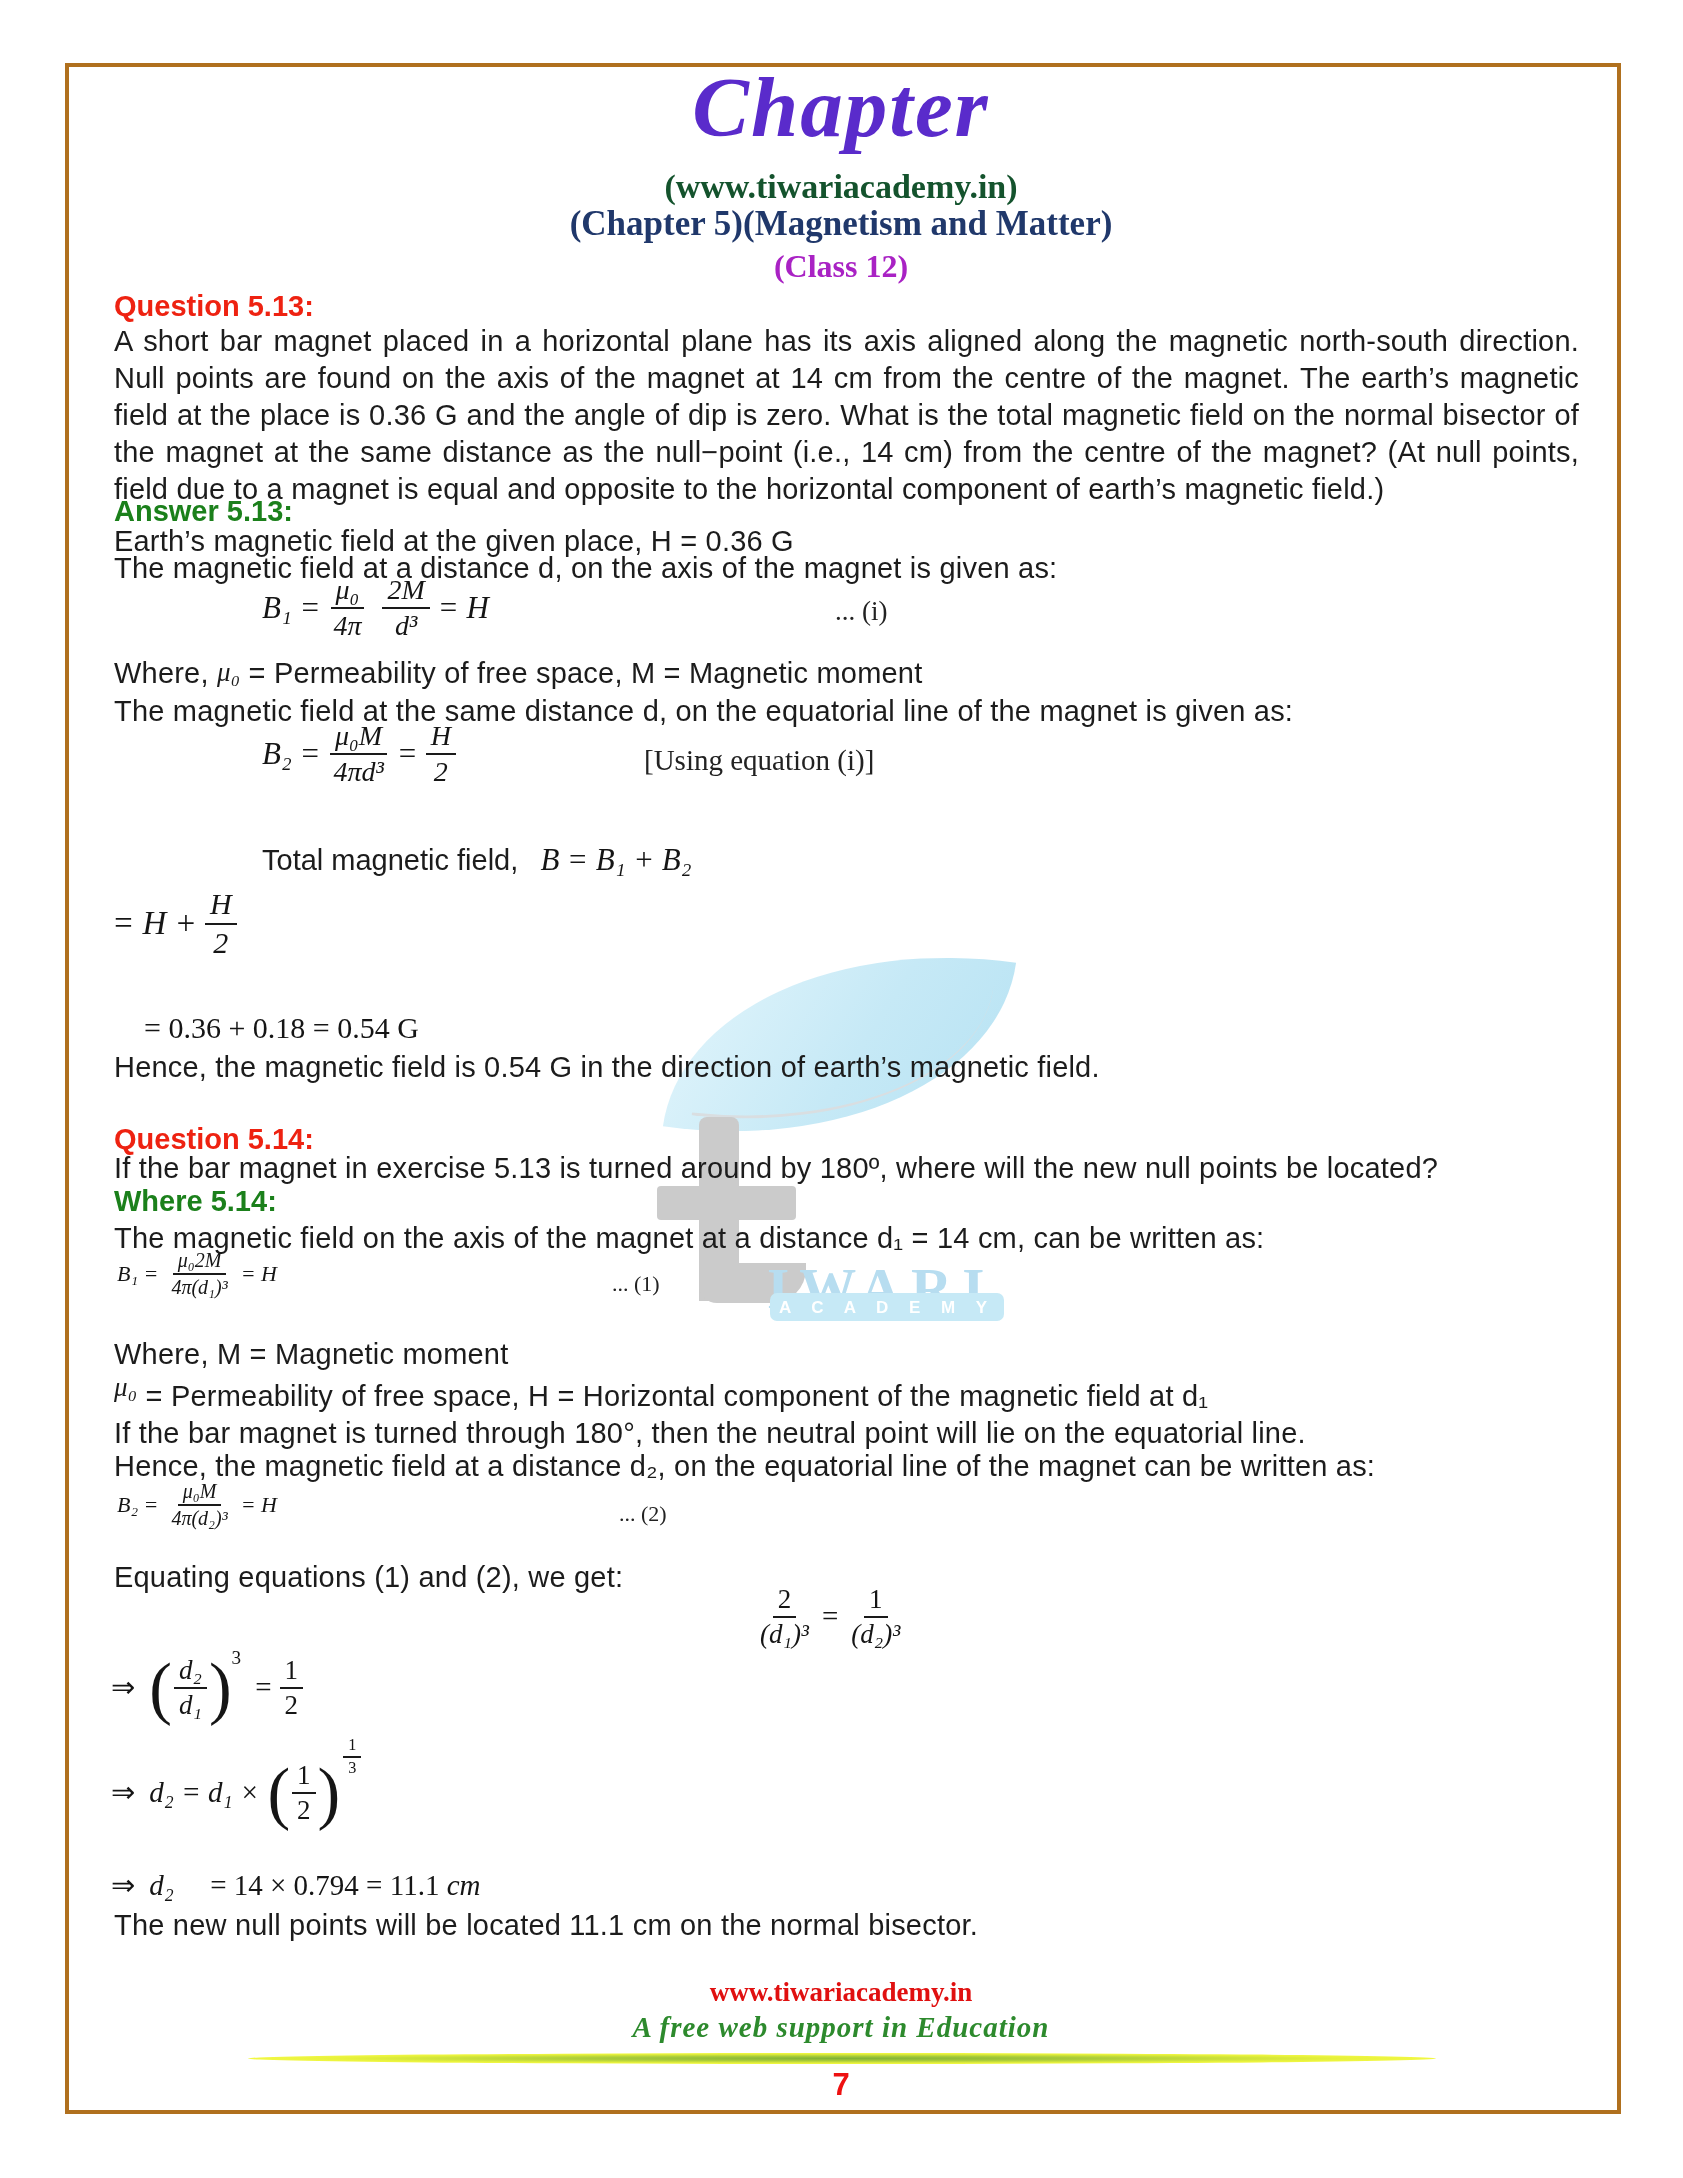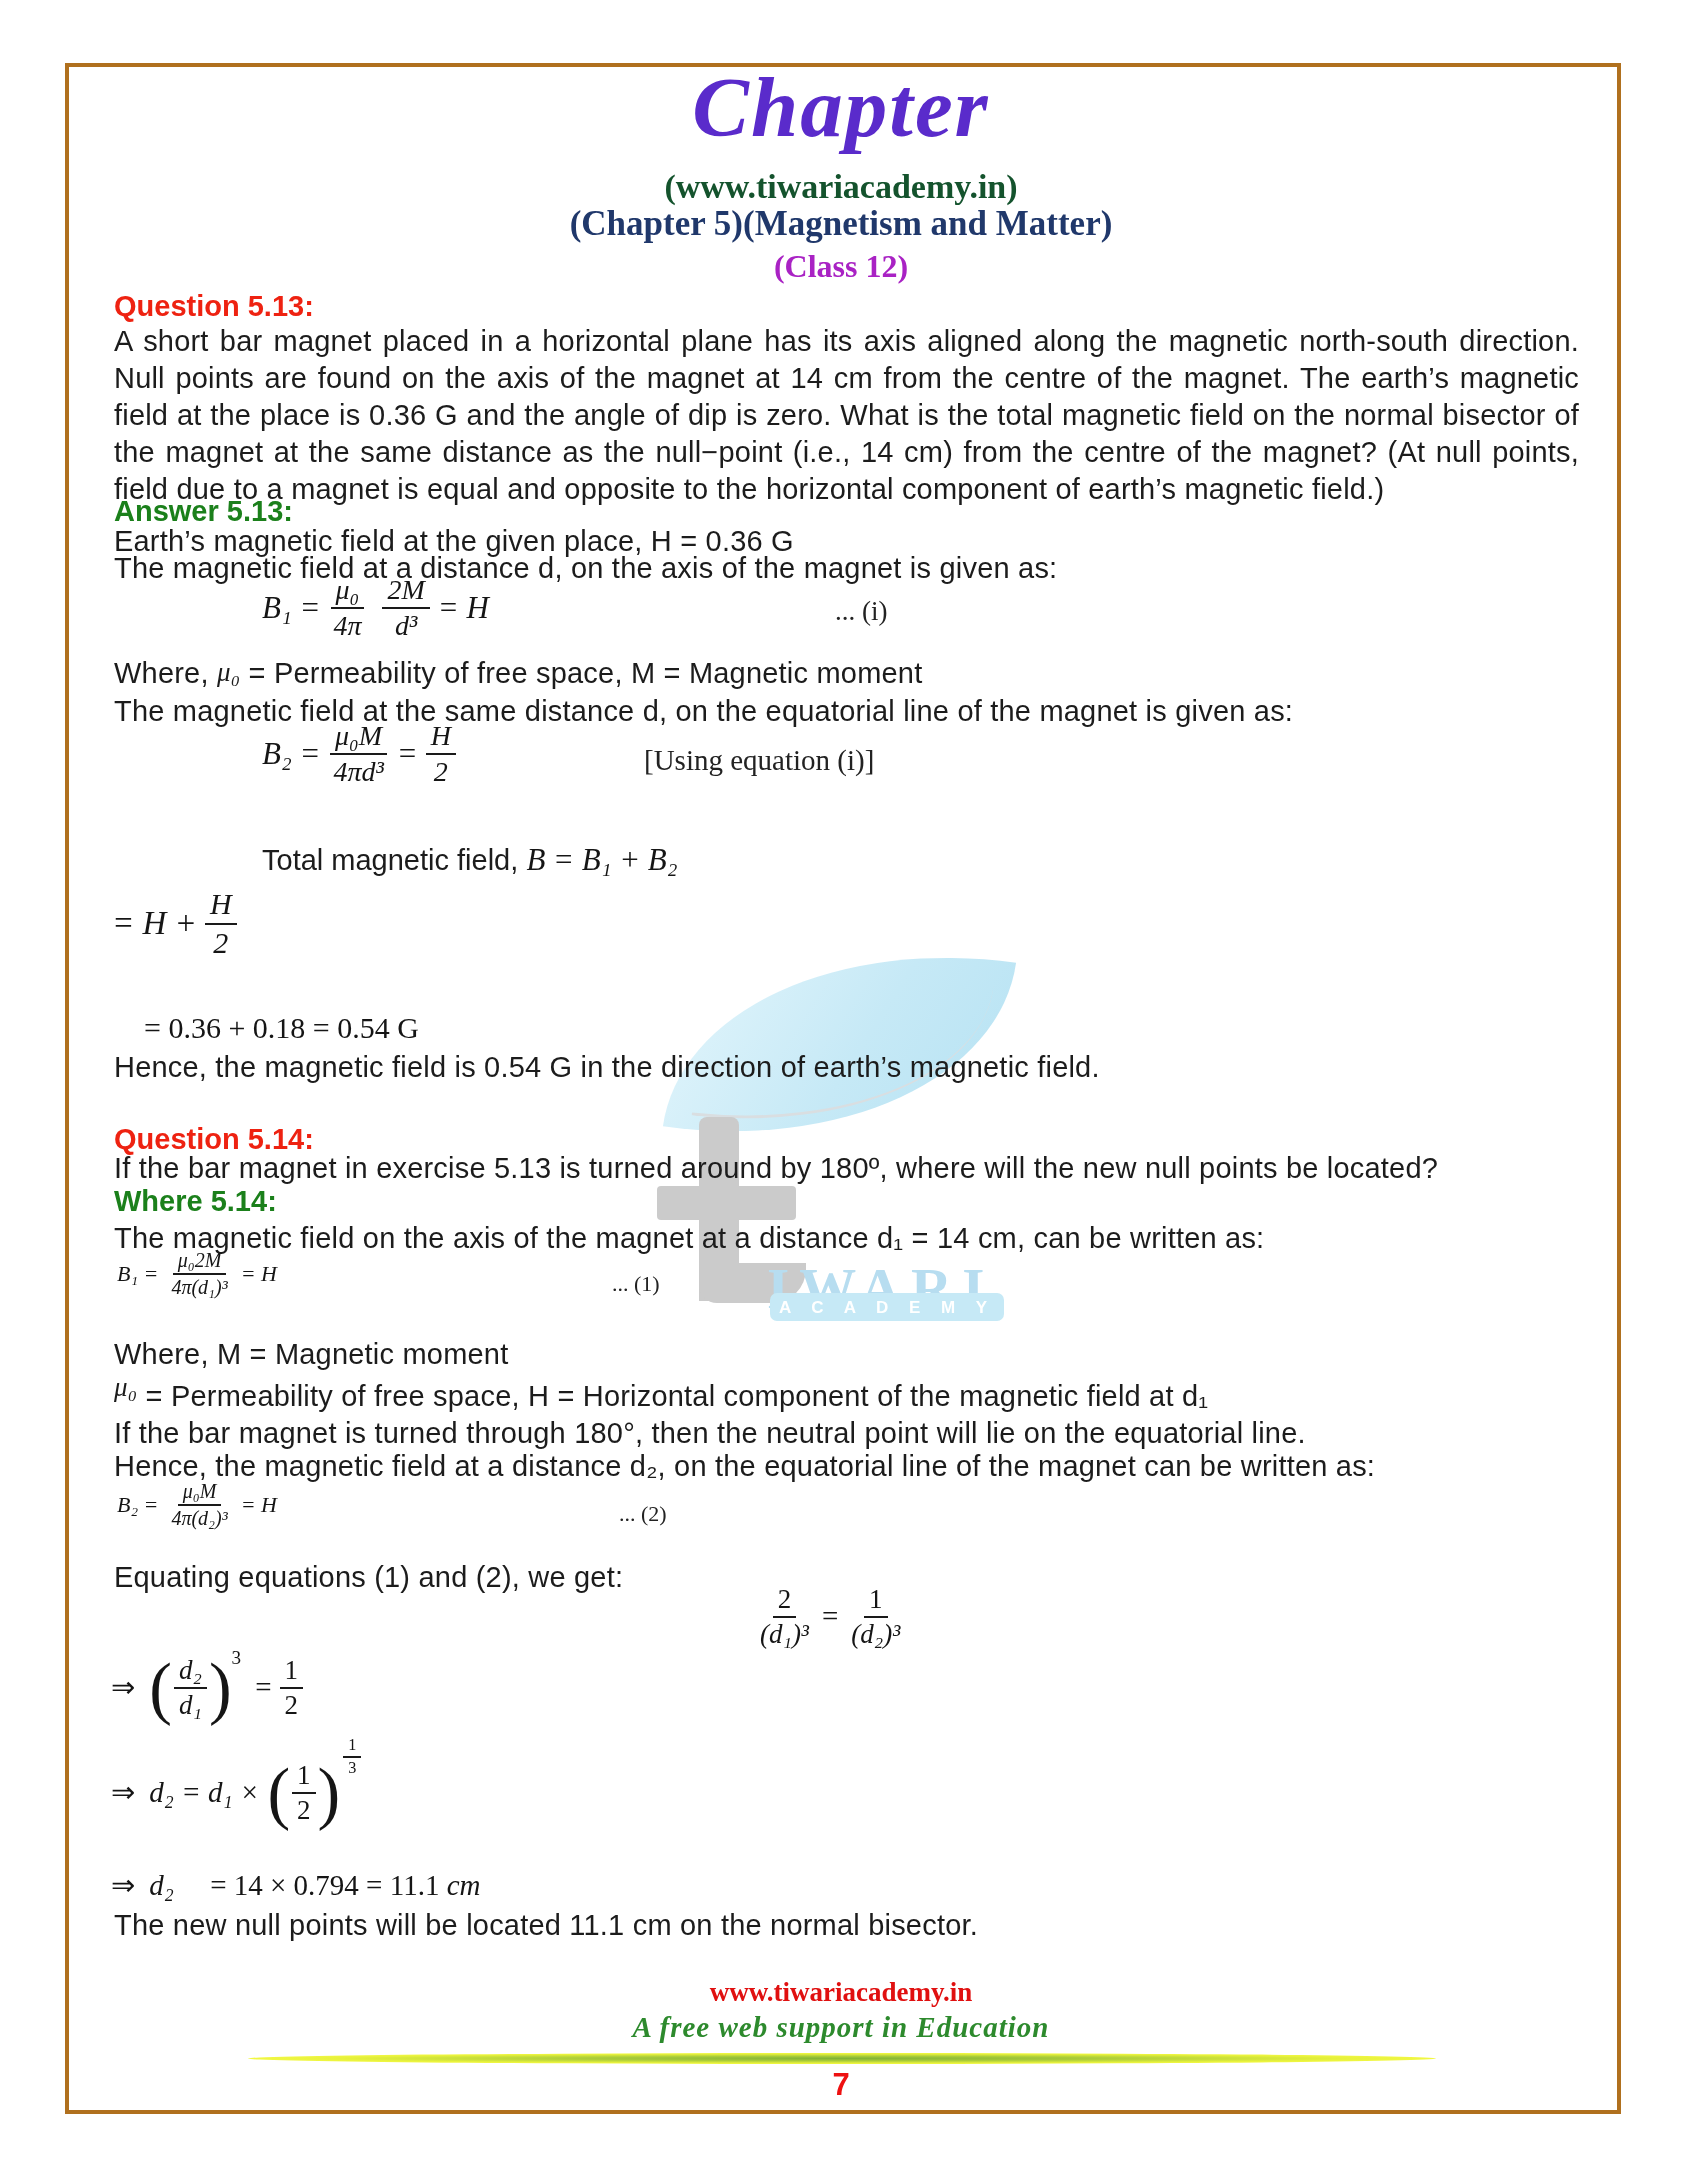--- a/index.html
+++ b/index.html
@@ -121,21 +121,21 @@
   <span>=</span>
   <span class="frac">
     <span class="num">H</span>
     <span class="den">2</span>
   </span>
 </div>
 <div class="abs eq-note" style="left:644px;top:744px;">[Using equation (i)]</div>
 
 <div class="abs" style="left:262px;top:842px;font-size:29px;">
   <span>Total magnetic field,</span>
-  <span class="expr-italic" style="">B = B₁ + B₂</span>
+  <span class="expr-italic" style="margin-left:14px;">B = B₁ + B₂</span>
 </div>
 
 <div class="abs eq" style="left:112px;top:887px;font-size:33px;">
   <span>= H +</span>
   <span class="frac" style="font-size:30px;">
     <span class="num">H</span>
     <span class="den">2</span>
   </span>
 </div>
 

